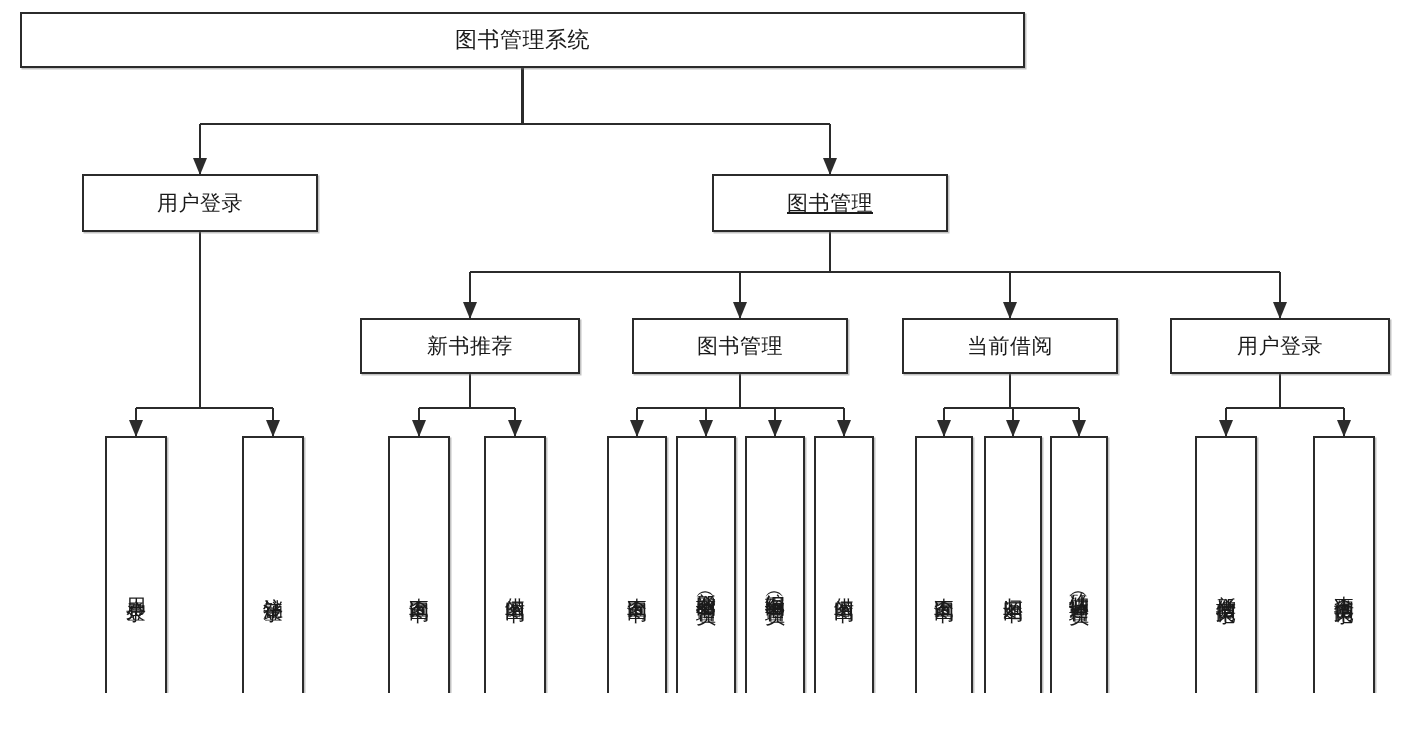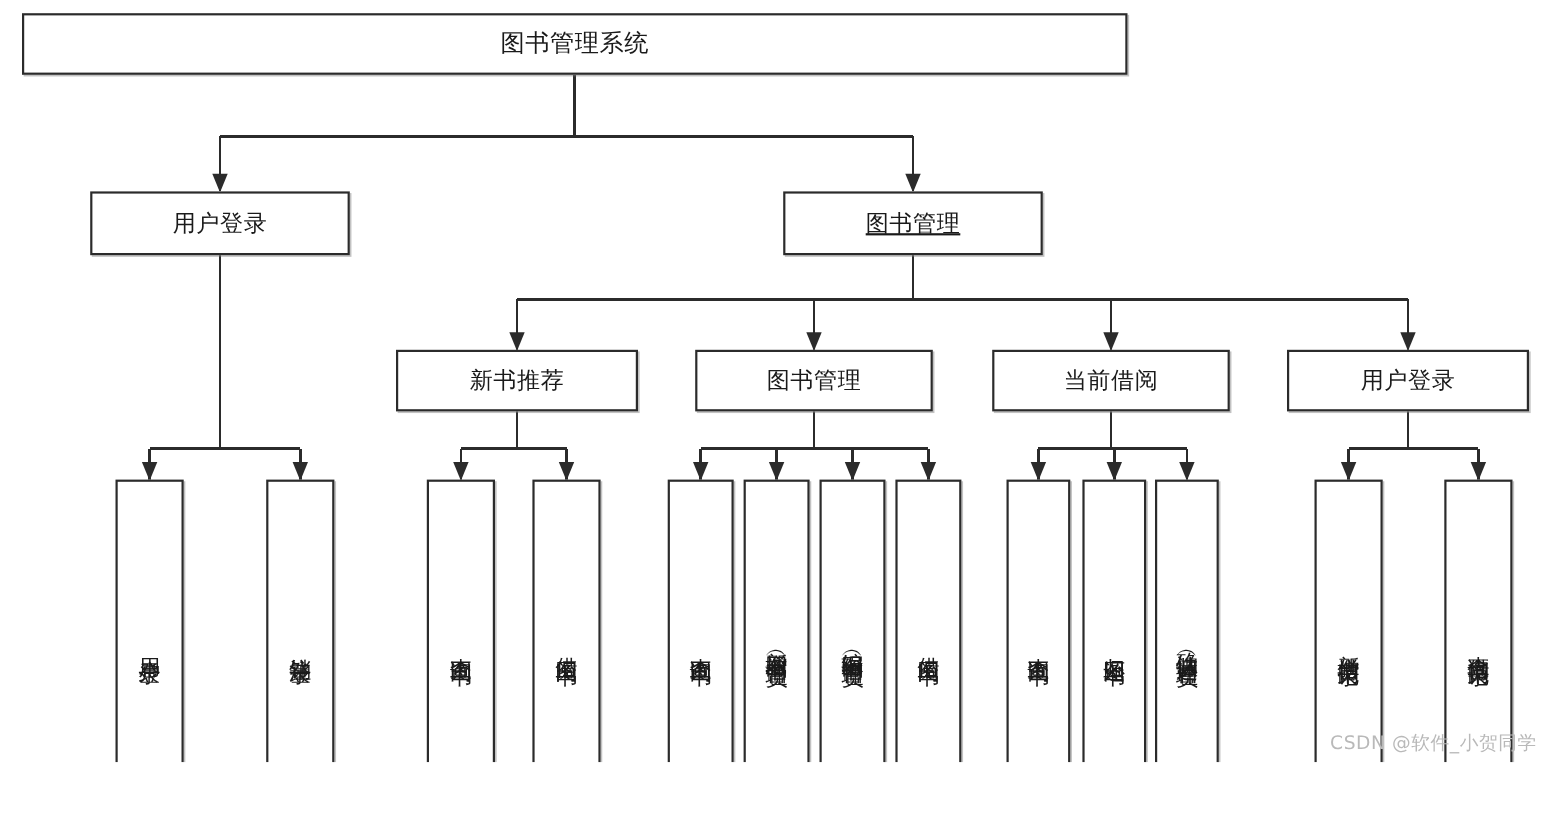--- a/index.html
+++ b/index.html
@@ -185,14 +185,13 @@
       <div class="node v-node" style="left: 1050px; top: 436px; width: 58px; height: 299px;">
         <span class="label">确认归还（管理员）</span>
       </div>
       <div class="node v-node" style="left: 1195px; top: 436px; width: 62px; height: 299px;">
         <span class="label">新增借阅记录</span>
       </div>
       <div class="node v-node" style="left: 1313px; top: 436px; width: 62px; height: 299px;">
         <span class="label">查询借阅记录</span>
       </div>
     </div>
-  <div class="watermark">CSDN @软件_小贺同学</div>
 </div>
 
 </body></html>

